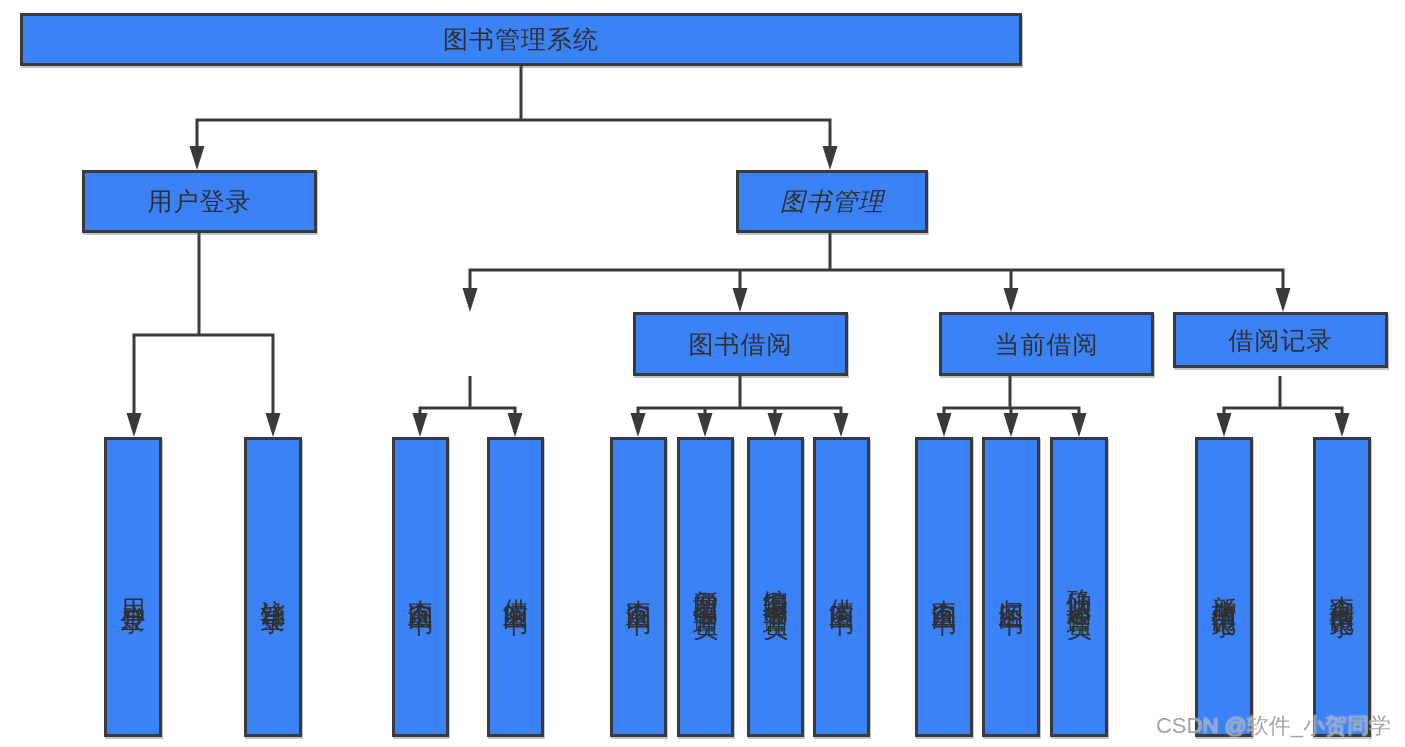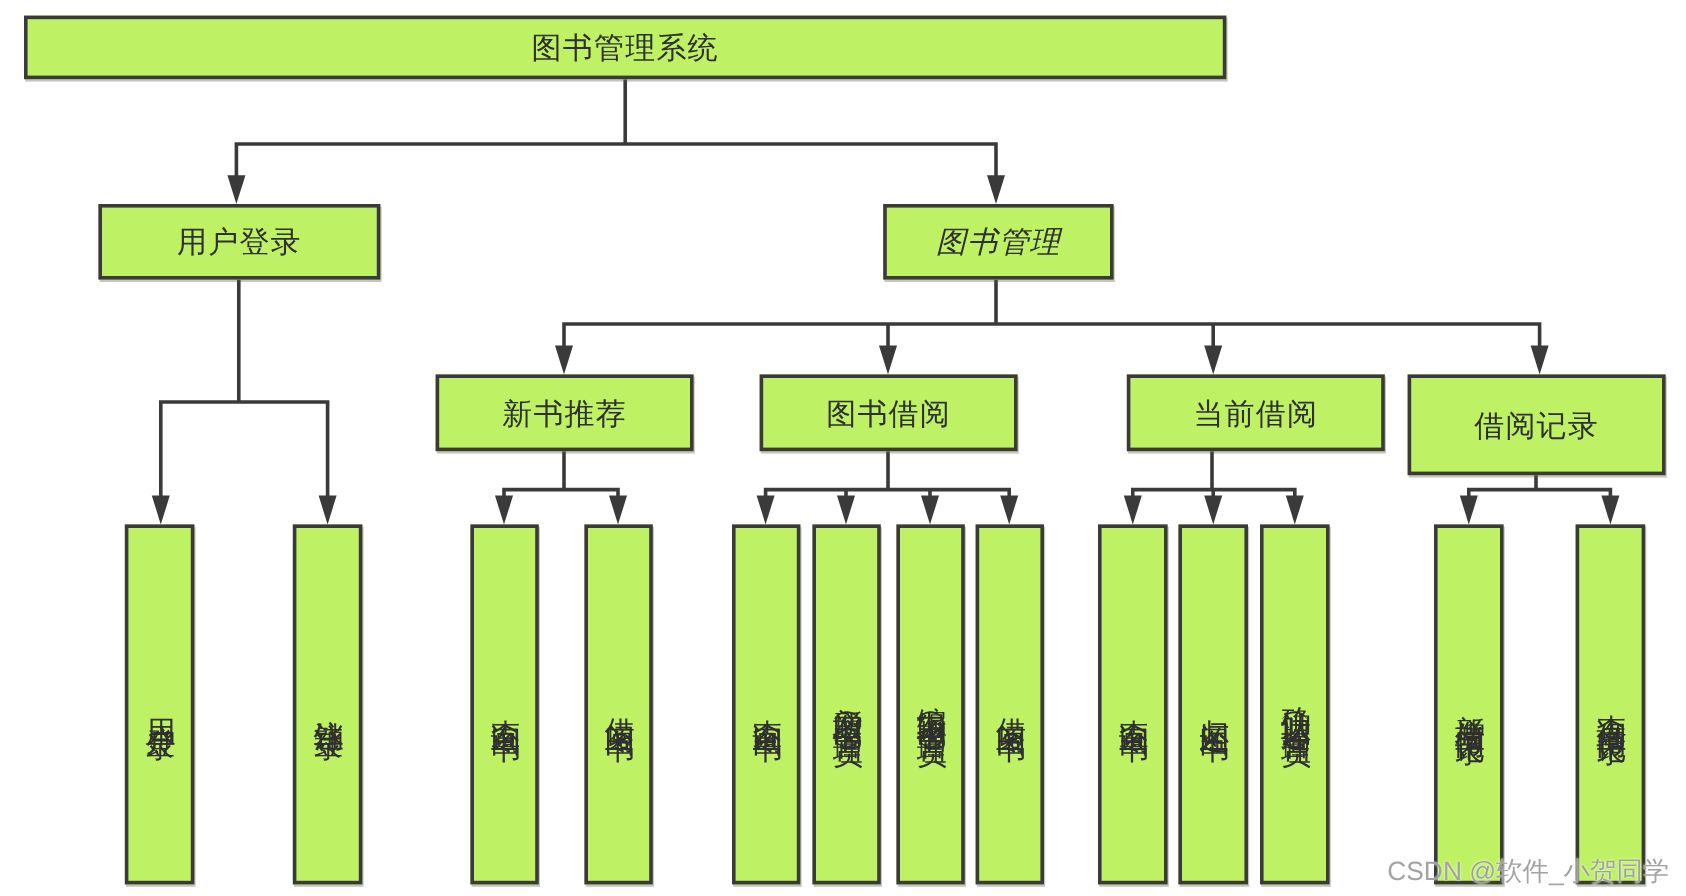--- a/index.html
+++ b/index.html
@@ -7,21 +7,21 @@
     position:relative;
     width:1405px;height:747px;
     background:#ffffff;
     font-family:"Liberation Sans","DejaVu Sans",sans-serif;
     overflow:hidden;
   }
   .wires{position:absolute;left:0;top:0;width:1405px;height:747px;}
   .box{
     position:absolute;
     box-sizing:border-box;
-    background:#bef264;
+    background:#3b82f6;
     border:3px solid #3a3a3a;
     color:#2f2f2f;
     display:flex;align-items:center;justify-content:center;
     box-shadow:1px 2px 0 rgba(90,90,90,.35);
   }
   .box-h{font-size:25px;letter-spacing:1px;white-space:nowrap;}
   .box-v{
     font-size:25px;
     writing-mode:vertical-rl;
     text-orientation:mixed;
@@ -92,24 +92,23 @@
       <polygon points="1216.5,413 1231.5,413 1224,437" fill="#3a3a3a" stroke="none"></polygon>
       <polygon points="1334.5,413 1349.5,413 1342,437" fill="#3a3a3a" stroke="none"></polygon>
     </g>
   </svg>
 
   <div class="box box-h" style="left:20px;top:13px;width:1002px;height:53px;">图书管理系统</div>
 
   <div class="box box-h" style="left:82px;top:170px;width:235px;height:63px;">用户登录</div>
   <div class="box box-h" style="left:736px;top:170px;width:192px;height:63px;font-style:italic;">图书管理</div>
 
-  <div class="box box-h" style="left:363px;top:312px;width:215px;height:64px;">新书推荐</div>
   <div class="box box-h" style="left:633px;top:312px;width:215px;height:64px;">图书借阅</div>
   <div class="box box-h" style="left:903px;top:312px;width:215px;height:64px;margin-left:36px;">当前借阅</div>
-  <div class="box box-h" style="left:1173px;top:312px;width:215px;height:84px;">借阅记录</div>
+  <div class="box box-h" style="left:1173px;top:312px;width:215px;height:56px;">借阅记录</div>
 
   <div class="box box-v" style="left:104px;top:437px;width:58px;height:300px;">用户登录</div>
   <div class="box box-v" style="left:244px;top:437px;width:58px;height:300px;">注销登录</div>
 
   <div class="box box-v" style="left:392px;top:437px;width:57px;height:300px;">查询图书</div>
   <div class="box box-v" style="left:487px;top:437px;width:57px;height:300px;">借阅图书</div>
 
   <div class="box box-v" style="left:610px;top:437px;width:57px;height:300px;">查询图书</div>
   <div class="box box-v" style="left:677px;top:437px;width:57px;height:300px;">新增图书（管理员）</div>
   <div class="box box-v" style="left:747px;top:437px;width:57px;height:300px;">编辑图书（管理员）</div>

